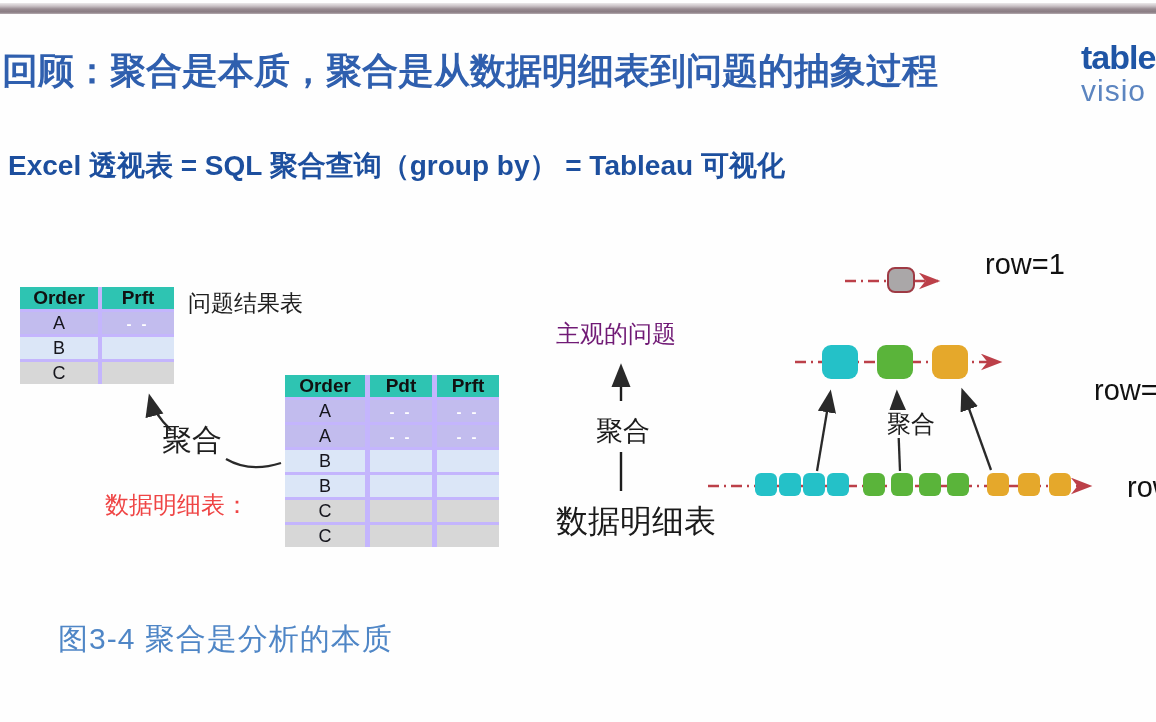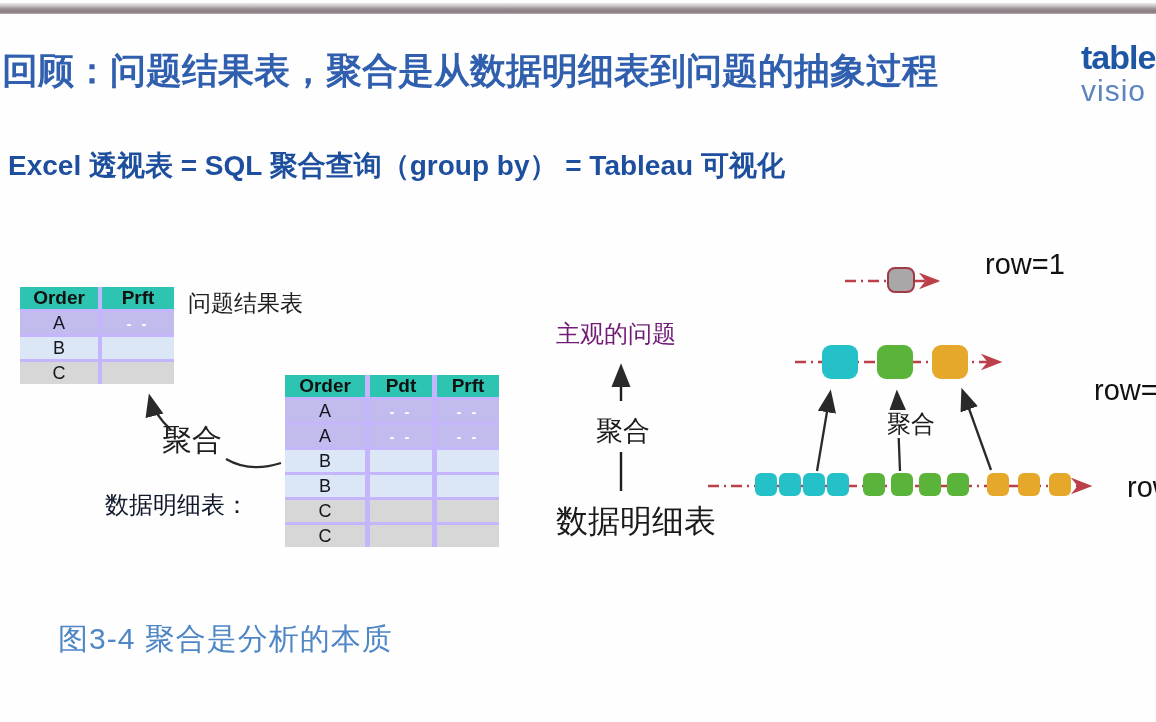--- a/index.html
+++ b/index.html
@@ -28,21 +28,21 @@
   .gtable .key{font-size:18px;color:#16161d;}
   .gtable .val{font-size:15px;font-weight:700;color:#ffffff;letter-spacing:3px;}
   .cell.purple{background:#c2bcee;}
   .cell.blue{background:#dbe6f7;}
   .cell.gray{background:#d7d7d7;}
   .result-table{left:20px;top:287px;grid-template-columns:78px 72px;gap:3px 4px;}
   .detail-table{left:285px;top:375px;grid-template-columns:80px 62px 62px;gap:3px 5px;}
 
   .tbl-label{left:188px;top:290px;font-size:23px;color:#1f1f1f;}
   .agg-left{left:162px;top:423px;font-size:30px;color:#1f1f1f;}
-  .note{left:105px;top:488px;font-size:24px;color:#0f172a;line-height:33px;white-space:nowrap;text-align:right;}
+  .note{left:105px;top:488px;font-size:24px;color:#ef4444;line-height:33px;white-space:nowrap;text-align:right;}
 
   
   .mid-top{left:556px;top:320px;font-size:24px;color:#701a75;}
   .mid-agg{left:596px;top:416px;font-size:27px;color:#1a1a1a;}
   .mid-bottom{left:556px;top:503px;font-size:32px;color:#1a1a1a;}
 
   
   .row1-square{position:absolute;left:887px;top:267px;width:28px;height:26px;display:flex;z-index:3;}
   .row1-square .sq1{width:28px;height:26px;border-radius:8px;background:#aaa7a8;
     border:2.5px solid #9e3a44;box-sizing:border-box;}
@@ -69,21 +69,21 @@
   .overlay{position:absolute;left:0;top:0;z-index:2;pointer-events:none;}
   .layer{z-index:3;}
 </style>
 </head>
 <body>
 
 <div id="slide">
 
   <div class="top-bar"></div>
 
-  <div class="abs page-title">回顾：问题结果表，聚合是从数据明细表到问题的抽象过程</div>
+  <div class="abs page-title">回顾：聚合是本质，聚合是从数据明细表到问题的抽象过程</div>
 
   <div class="abs logo">
     <div class="l1">table</div>
     <div class="l2">visio</div>
   </div>
 
   <div class="abs subtitle">Excel 透视表 = SQL 聚合查询（group by） =  Tableau 可视化</div>
 
   <svg class="overlay" width="1156" height="722" viewBox="0 0 1156 722">
     <defs>

